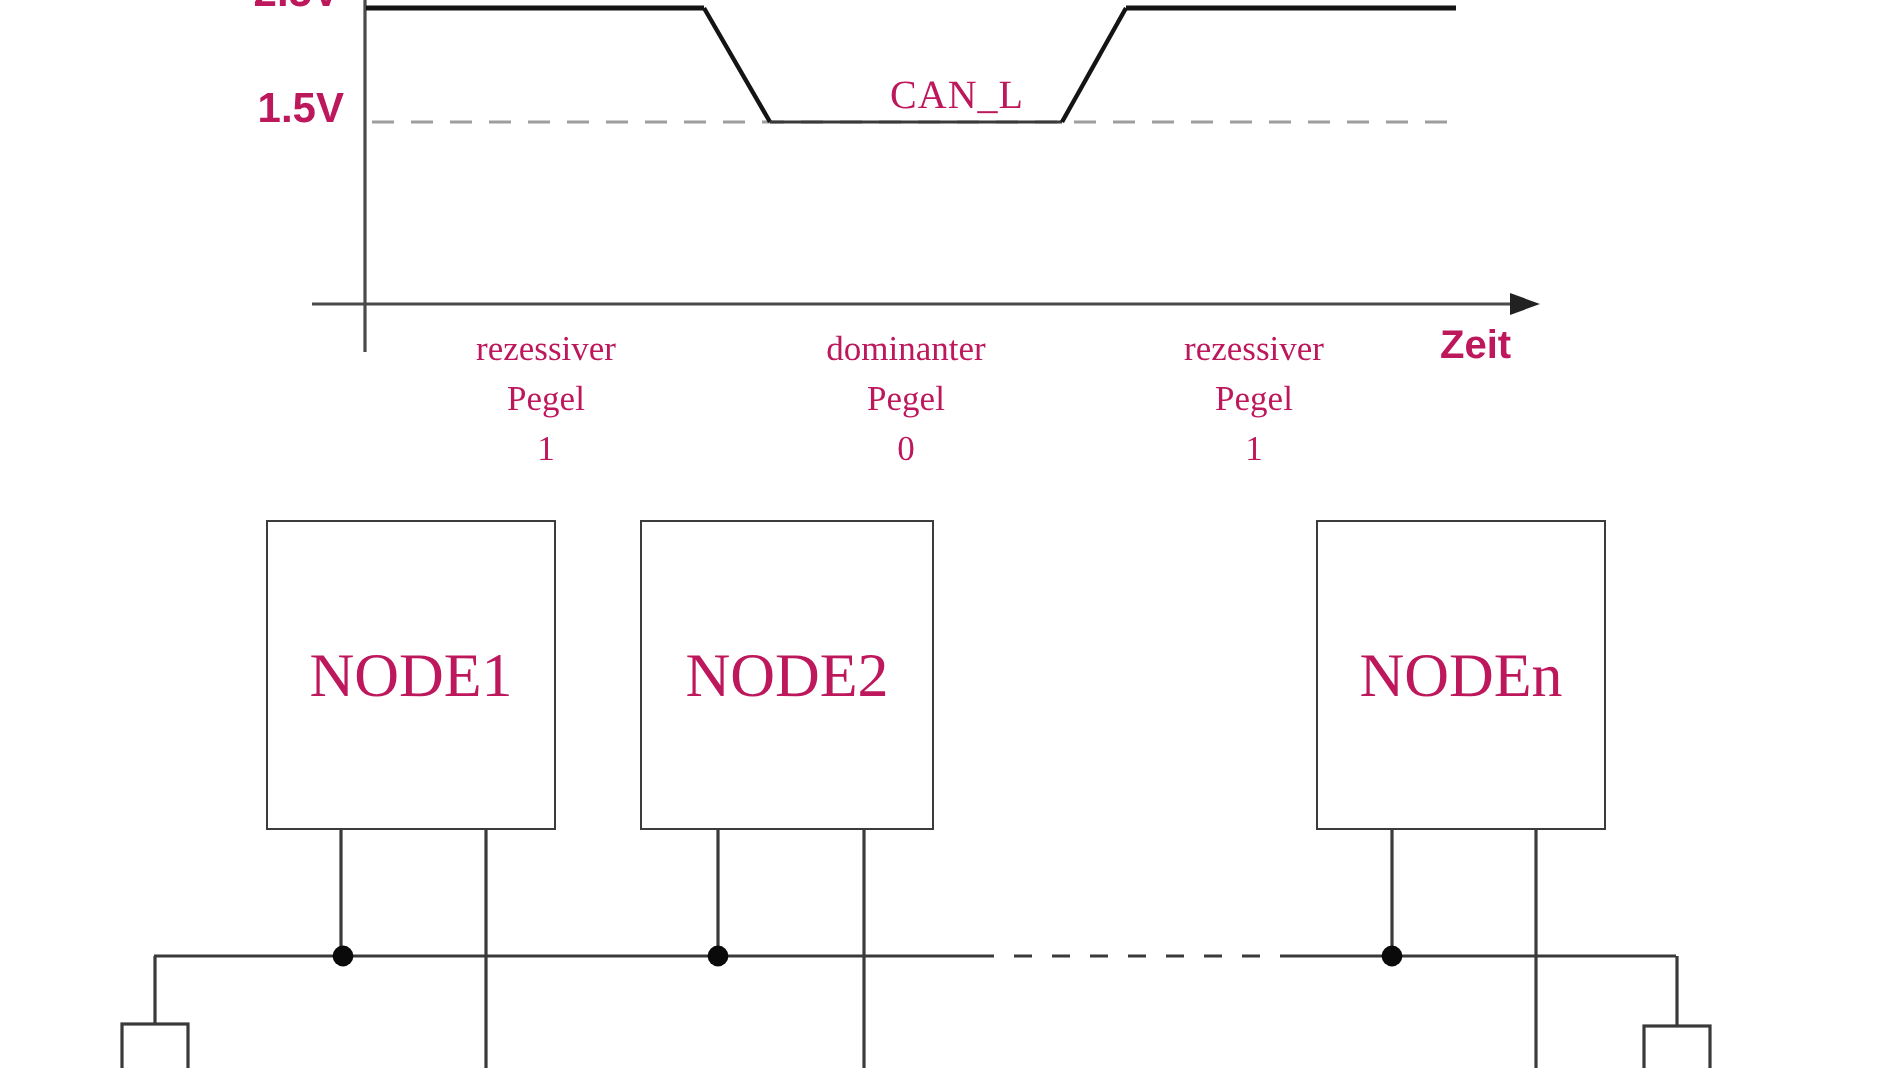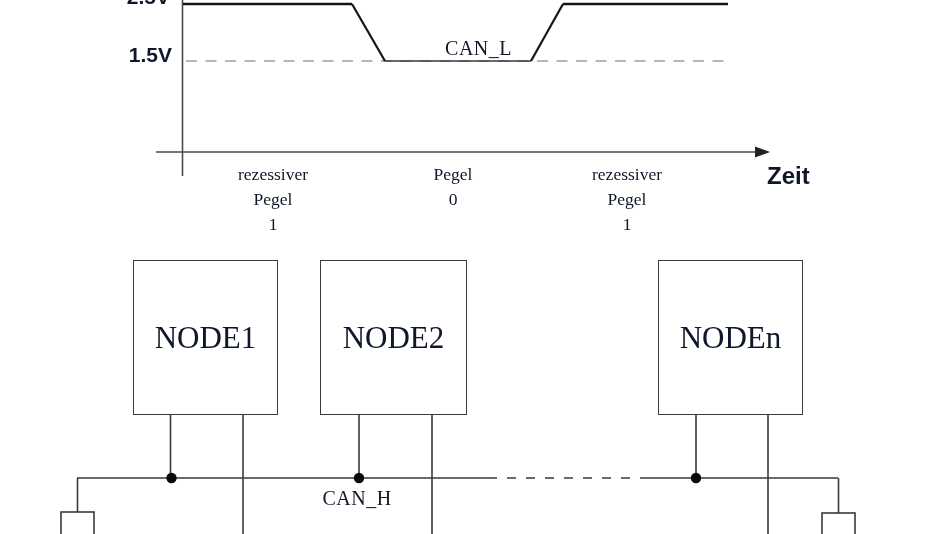--- a/index.html
+++ b/index.html
@@ -1,25 +1,25 @@
 <!DOCTYPE html>
 <html><head>
 <meta charset="utf-8">
 <style>
   html,body{margin:0;padding:0;background:#fff;}
   .canvas{
     position:relative;width:908px;height:534px;background:#fff;
-    overflow:hidden;font-family:"Liberation Serif",serif;color:#0f172a;
+    overflow:hidden;font-family:"Liberation Serif",serif;color:#be185d;
   }
   .abs{position:absolute;}
   svg.wires{position:absolute;left:0;top:0;width:950px;height:534px;}
   .vlabel{font-family:"Liberation Sans",sans-serif;font-weight:bold;font-size:21px;
           width:72px;text-align:right;line-height:22px;}
   .curve-label{font-size:20px;letter-spacing:.5px;text-align:right;width:110px;}
-  .time-label{font-family:"Liberation Sans",sans-serif;font-weight:bold;font-size:24px;margin-left:47px;}
+  .time-label{font-family:"Liberation Sans",sans-serif;font-weight:bold;font-size:20px;}
   .level-group{width:170px;text-align:center;font-size:17.5px;line-height:25px;}
   .node-box{
     position:absolute;top:260px;height:155px;border:1.5px solid #3c3c3c;
     box-sizing:border-box;display:flex;flex-direction:row;align-items:center;
     justify-content:center;font-size:31px;line-height:40px;background:#fff;
   }
   .bus-label{font-size:20px;letter-spacing:.5px;text-align:center;width:110px;}
 </style>
 </head>
 <body>
@@ -69,20 +69,21 @@
   <div class="abs curve-label" style="left:402px;top:37px;">CAN_L</div>
 
   <div class="abs time-label" style="left:720px;top:162px;">Zeit</div>
 
   <div class="abs level-group" style="left:188px;top:162px;">
     <div>rezessiver</div>
     <div>Pegel</div>
     <div>1</div>
   </div>
   <div class="abs level-group" style="left:368px;top:162px;">
+    <div>dominanter</div>
     <div>Pegel</div>
     <div>0</div>
   </div>
   <div class="abs level-group" style="left:542px;top:162px;">
     <div>rezessiver</div>
     <div>Pegel</div>
     <div>1</div>
   </div>
 
   <div class="node-box" style="left:133px;width:145px;">
@@ -91,15 +92,14 @@
   </div>
   <div class="node-box" style="left:320px;width:147px;">
     <div>NODE</div>
     <div>2</div>
   </div>
   <div class="node-box" style="left:658px;width:145px;">
     <div>NODE</div>
     <div>n</div>
   </div>
 
-  <div class="abs bus-label" style="left:302px;top:487px;">CAN_H</div>
 
 </div>
 
 </body></html>

